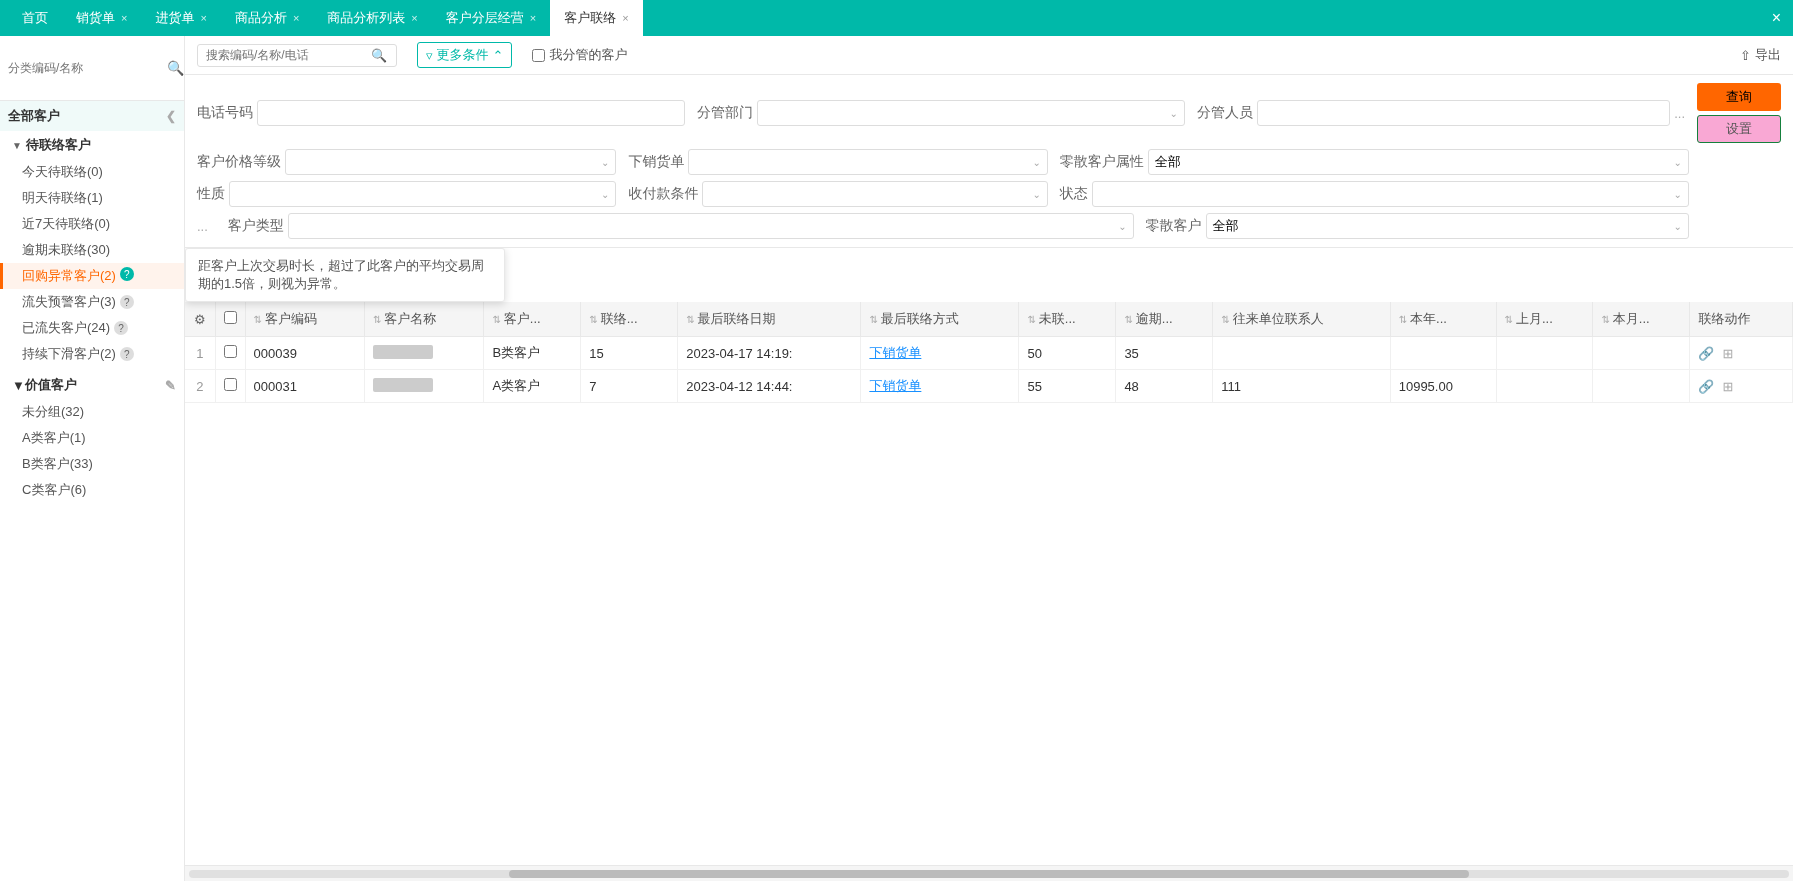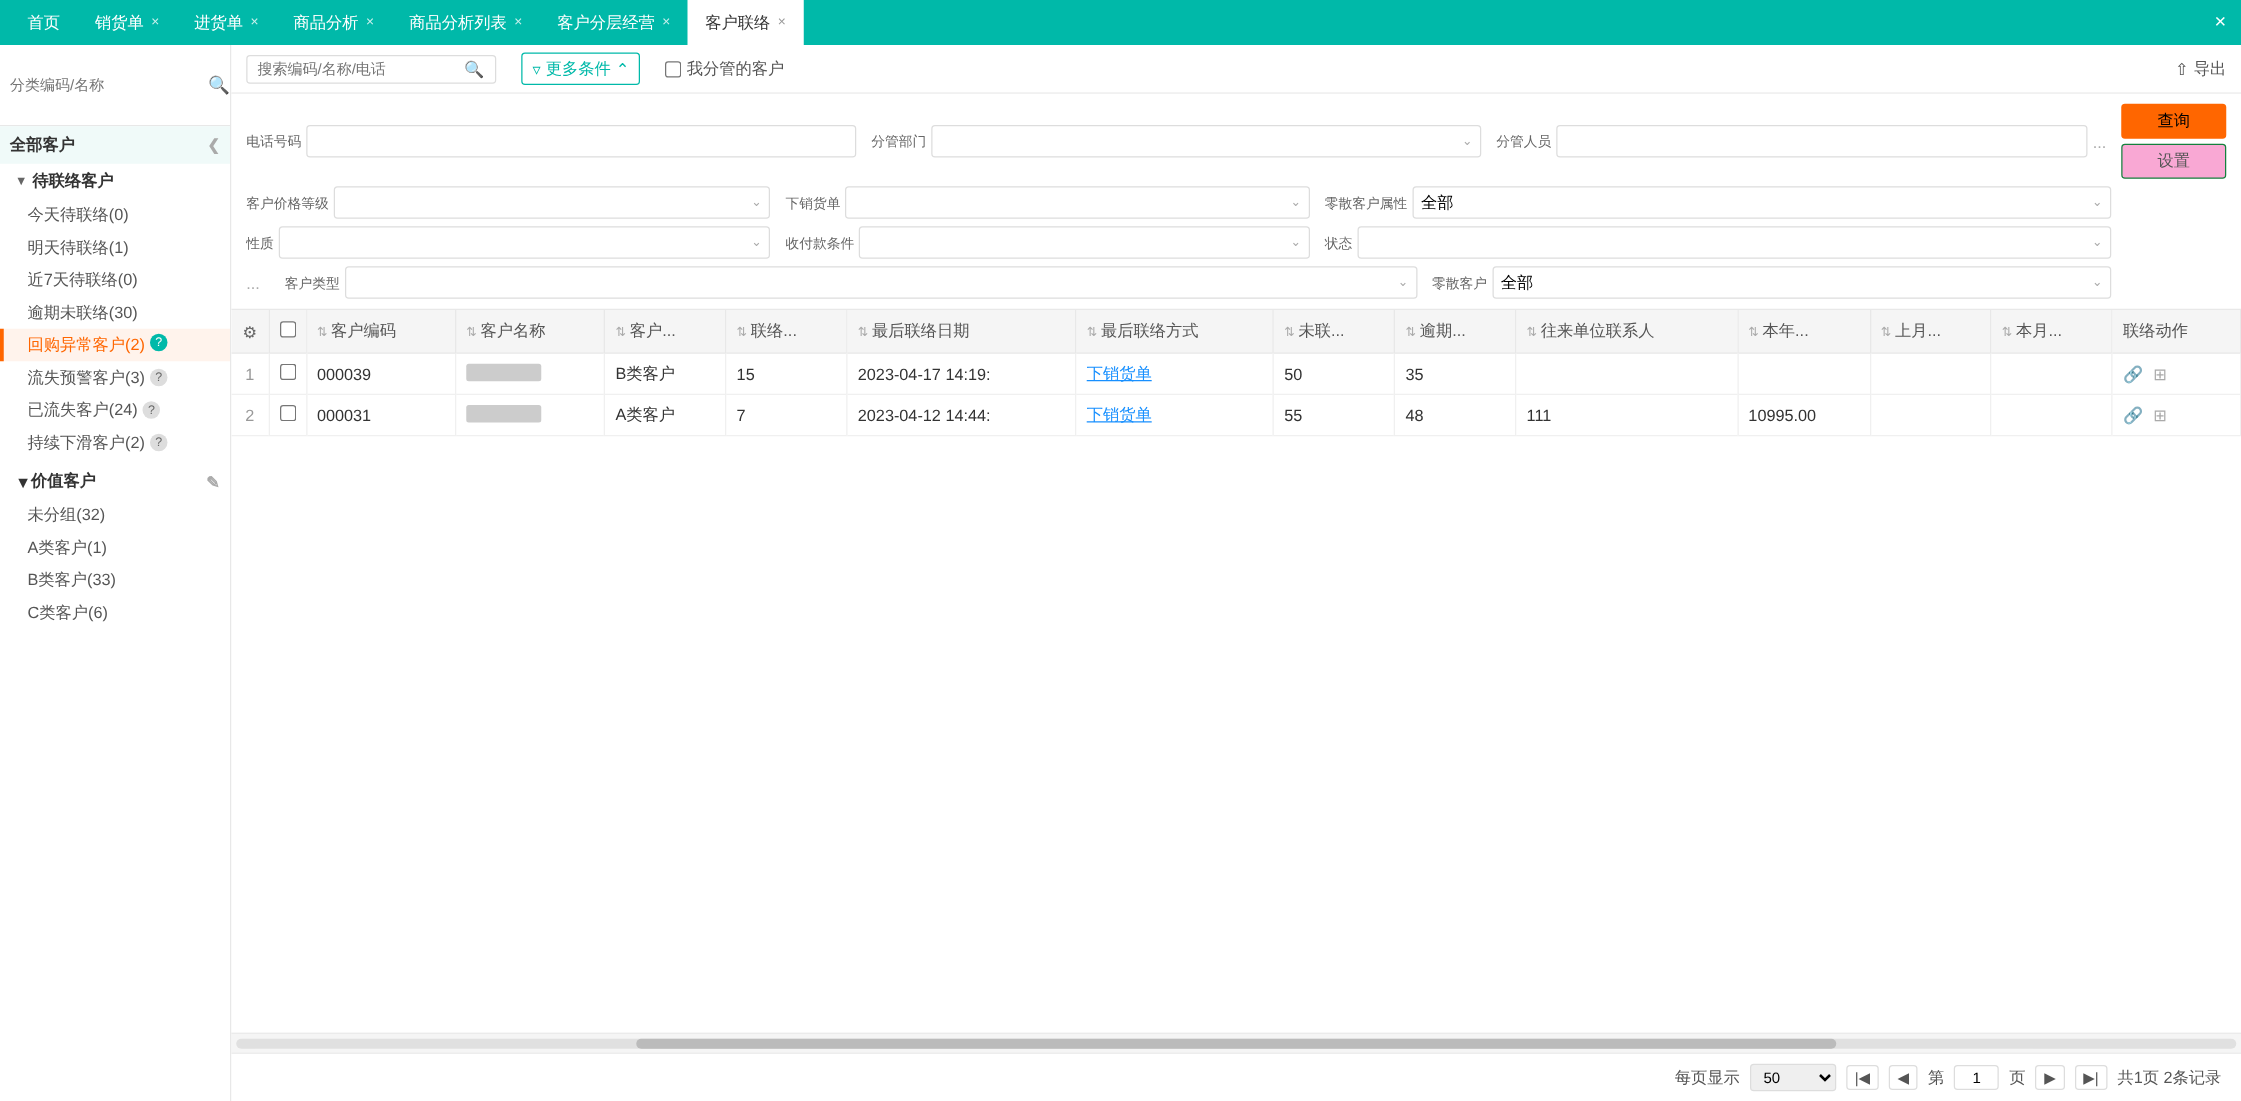--- a/index.html
+++ b/index.html
@@ -225,21 +225,21 @@
       margin-bottom: 0;
     }
     .filter-field {
       display: flex;
       align-items: center;
       flex: 1;
       min-width: 0;
     }
     .filter-field label {
       color: #666;
-      font-size: 11px;
+      font-size: 14px;
       white-space: nowrap;
       margin-right: 4px;
     }
     .filter-field .field-input {
       flex: 1;
       border: 1px solid #ddd;
       border-radius: 3px;
       padding: 3px 6px;
       font-size: 12px;
       outline: none;
@@ -656,20 +656,23 @@
             <span>全部</span>
             <span class="arrow">⌄</span>
           </div>
         </div>
         <div style="width:80px;"></div>
       </div>
     </div>
 
     <div class="table-area" style="position:relative;">
 
+      <div class="tooltip-box" style="top:0;left:0;position:relative;">
+        <span>距客户上次交易时长，超过了此客户的平均交易周期的1.5倍，则视为异常。</span>
+      </div>
 
       <table>
         <thead>
           <tr>
             <th class="settings-icon-cell">⚙</th>
             <th class="checkbox-cell"><input type="checkbox" style=""></th>
             <th class="sortable"><span>客户编码</span></th>
             <th class="sortable"><span>客户名称</span></th>
             <th class="sortable"><span>客户...</span></th>
             <th class="sortable"><span>联络...</span></th>
@@ -732,31 +735,15 @@
         </tbody>
       </table>
     </div>
 
     <div class="scroll-area">
       <div class="scroll-track">
         <div class="scroll-thumb"></div>
       </div>
     </div>
 
-    <div class="pagination-bar">
-      <span>每页显示</span>
-      <select class="page-size-select">
-        <option>50</option>
-        <option>20</option>
-        <option>100</option>
-      </select>
-      <button class="nav-btn">|◀</button>
-      <button class="nav-btn">◀</button>
-      <span>第</span>
-      <input type="text" class="page-input" value="1" style="">
-      <span>页</span>
-      <button class="nav-btn">▶</button>
-      <button class="nav-btn">▶|</button>
-      <span>共1页 2条记录</span>
-    </div>
 
   </div>
 </div>
 
 </body></html>

